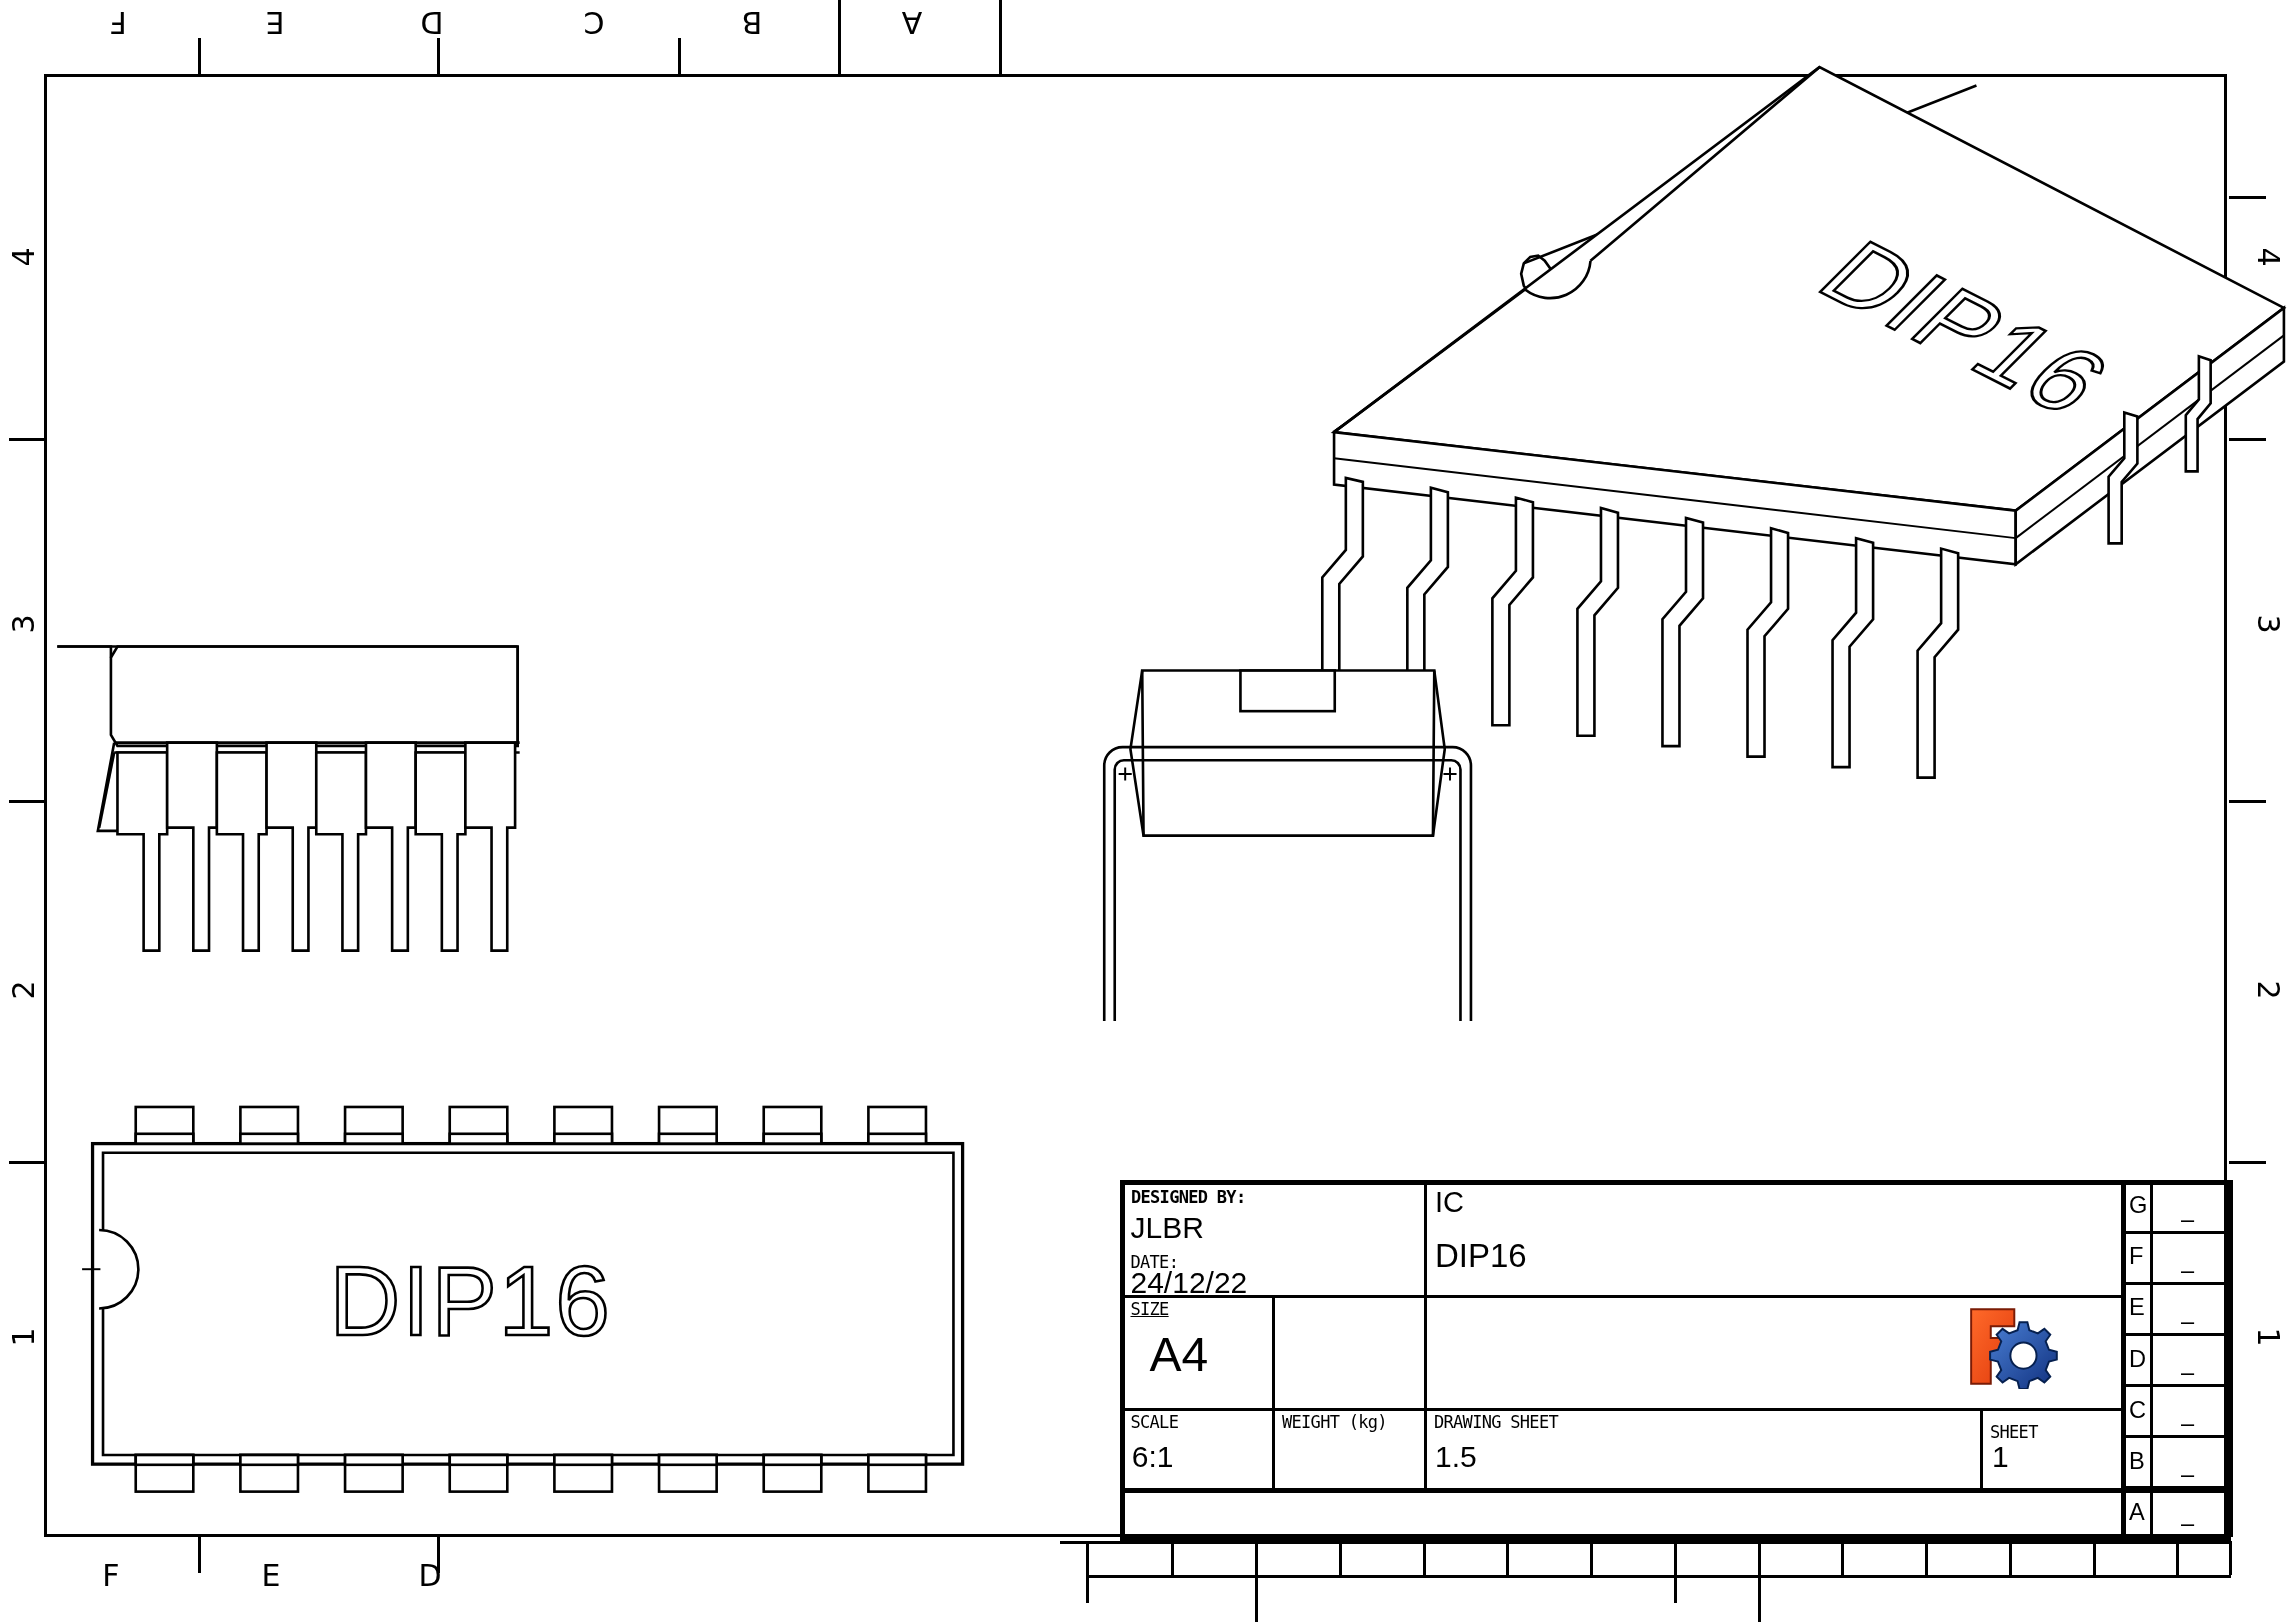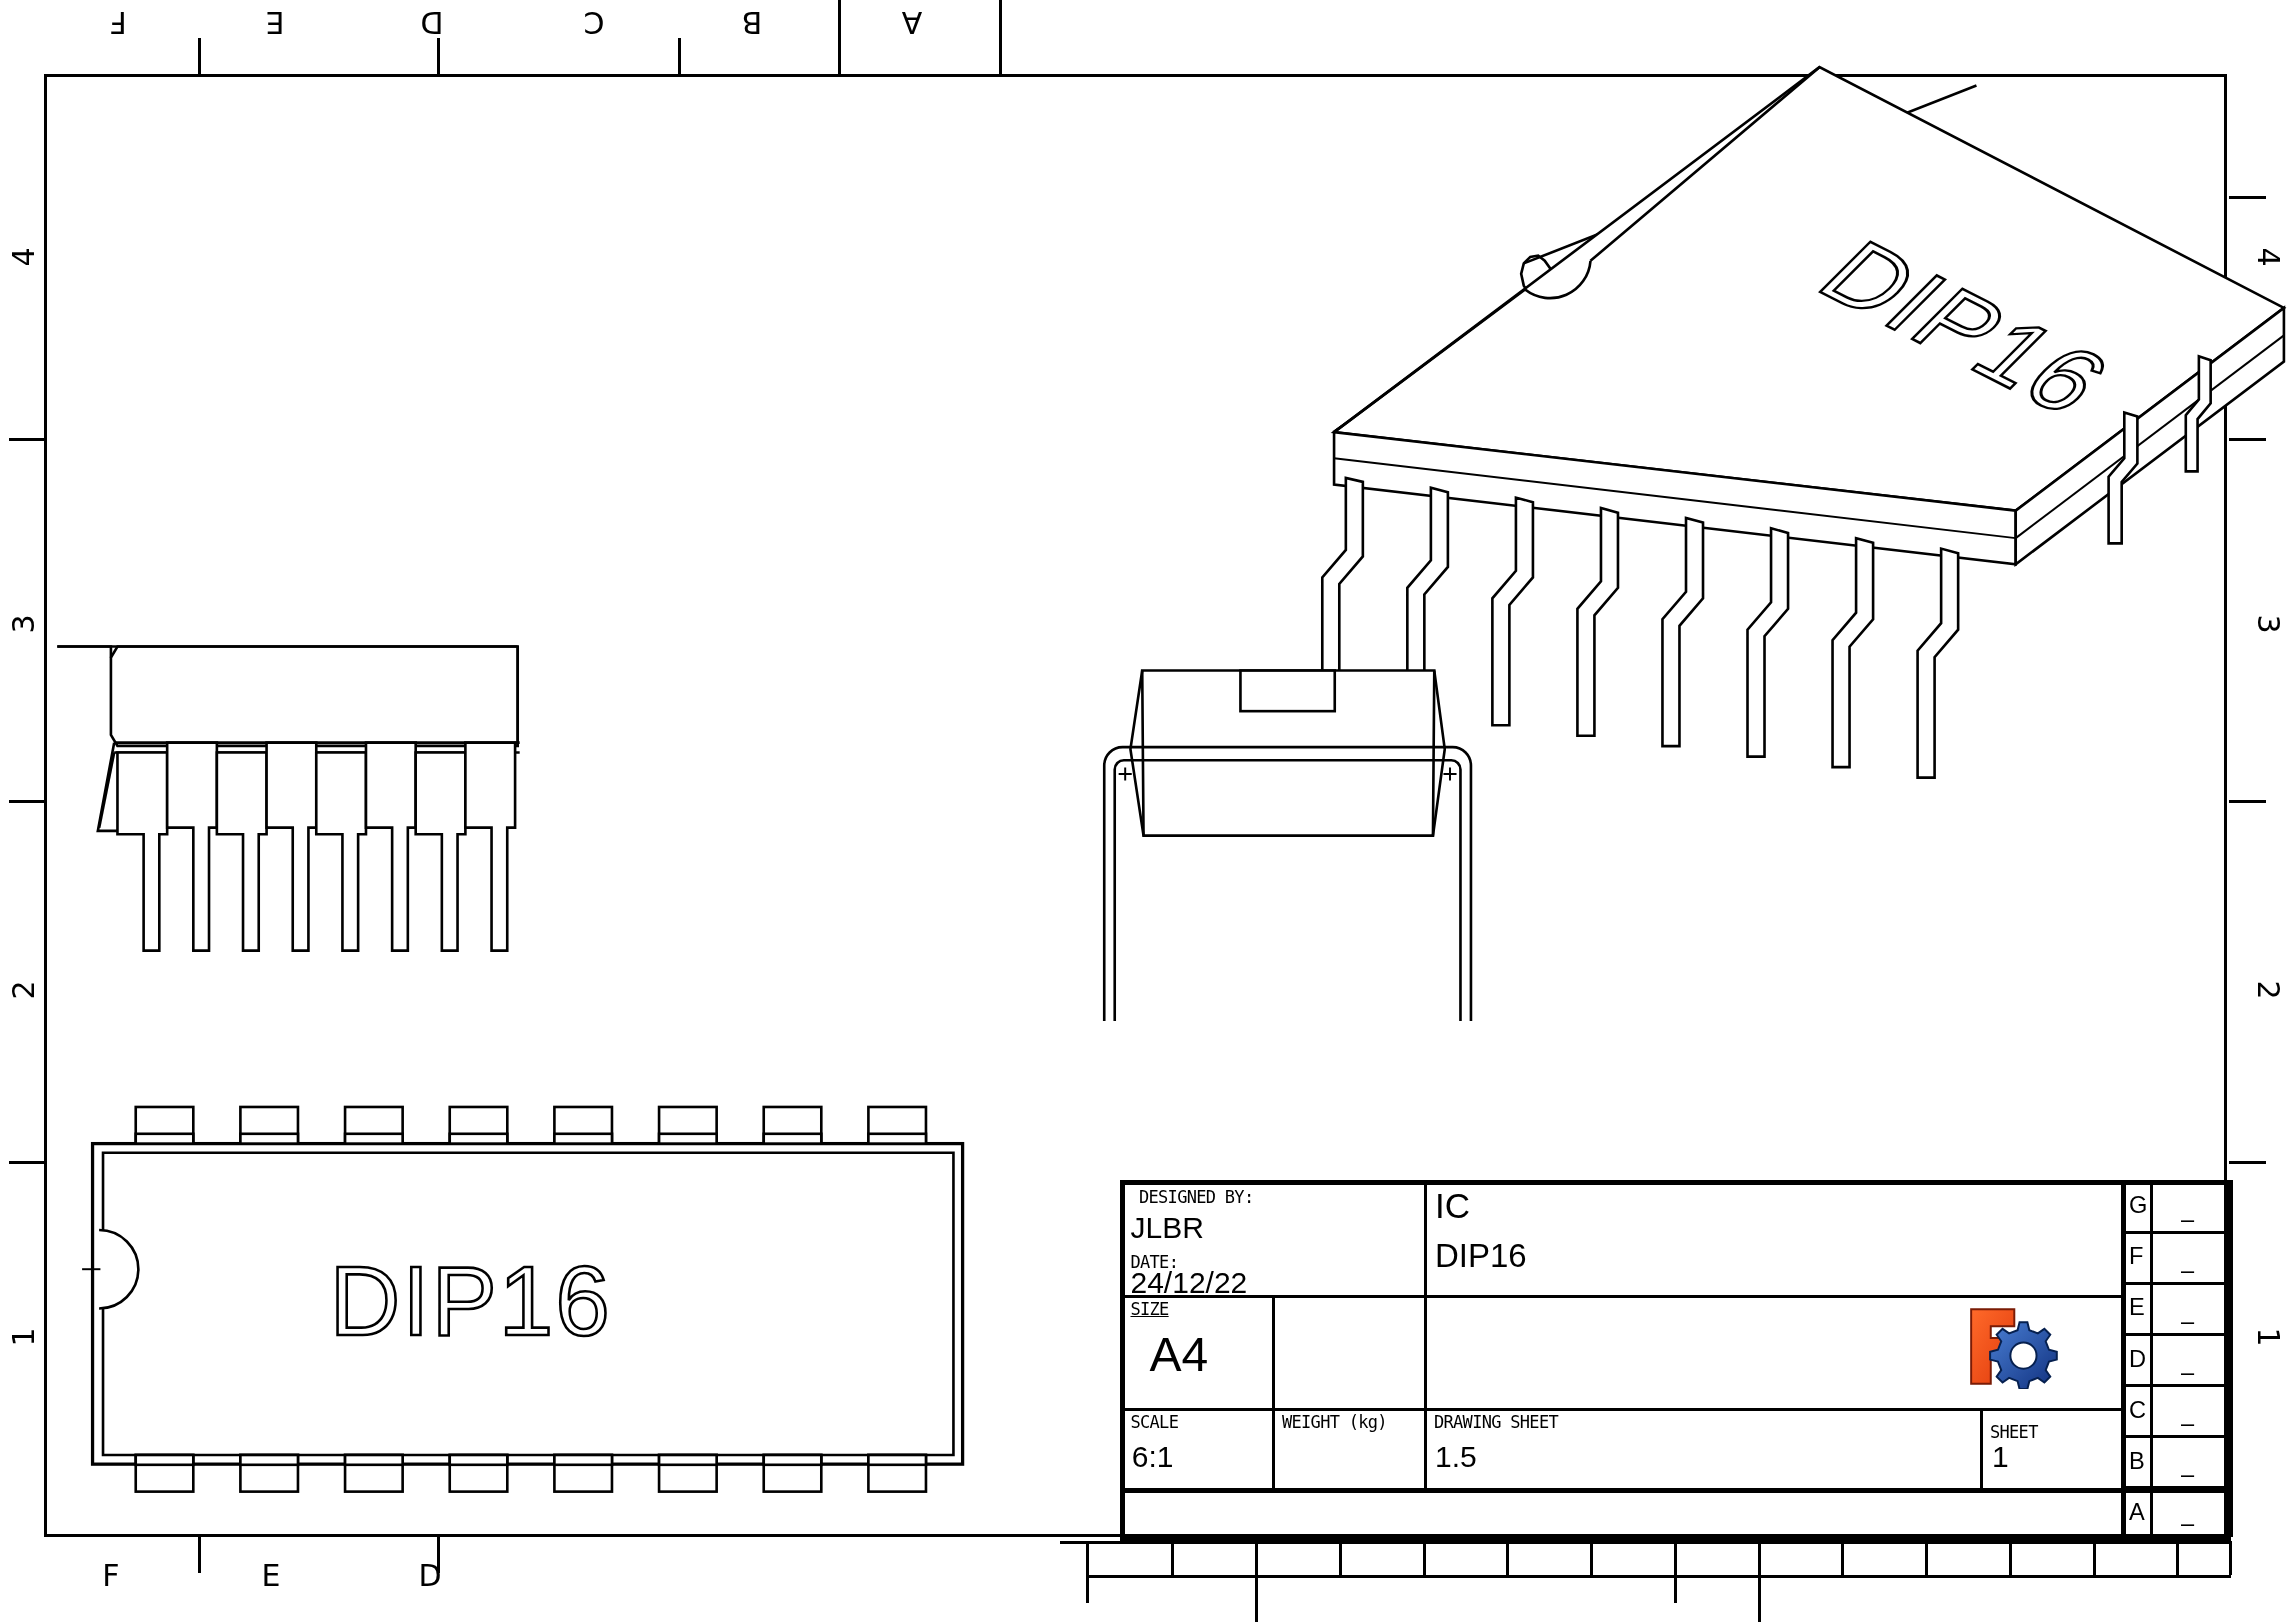--- a/index.html
+++ b/index.html
@@ -255,27 +255,27 @@
     <div class="tb-line tb-v thick" style="left:0;top:0;height:361px;"></div>
     <div class="tb-line tb-v" style="left:152px;top:115px;height:113px;"></div>
     <div class="tb-line tb-v" style="left:152px;top:228px;height:80px;"></div>
     <div class="tb-line tb-v" style="left:304px;top:0;height:228px;"></div>
     <div class="tb-line tb-v" style="left:304px;top:228px;height:80px;"></div>
     <div class="tb-line tb-v" style="left:860px;top:228px;height:80px;"></div>
     <div class="tb-line tb-v thick" style="left:1001px;top:0;height:357px;"></div>
     <div class="tb-line tb-v thick" style="left:1106px;top:0;height:357px;"></div>
     <div class="tb-line tb-v thick" style="left:1108px;top:0;height:357px;"></div>
 
-    <div class="lbl-small" style="left:19px;top:9.2px;">DESIGNED BY:</div>
+    <div class="lbl-small" style="left:11px;top:9.2px;font-weight:bold;">DESIGNED BY:</div>
     <div class="val-big" style="left:10.5px;top:33px;">JLBR</div>
 
     <div class="lbl-small" style="left:10.5px;top:74px;">DATE:</div>
     <div class="val-big" style="left:10.5px;top:88px;">24/12/22</div>
 
-    <div class="val-big" style="left:315px;top:7.9px;font-size:35px;">IC</div>
+    <div class="val-big" style="left:315px;top:7.9px;font-size:29px;">IC</div>
     <div class="val-big" style="left:315px;top:59px;font-size:33px;">DIP16</div>
 
     <div class="lbl-small" style="left:10.5px;top:121px;text-decoration:underline;">SIZE</div>
     <div class="val-huge" style="left:14.4px;top:151px;margin-left:15px;">A4</div>
 
     <div class="lbl-small" style="left:10.5px;top:234px;">SCALE</div>
     <div class="val-big" style="left:11.8px;top:262px;">6:1</div>
 
     <div class="lbl-small" style="left:162px;top:234px;">WEIGHT (kg)</div>
     <div class="val-big" style="left:164px;top:262px;"></div>

